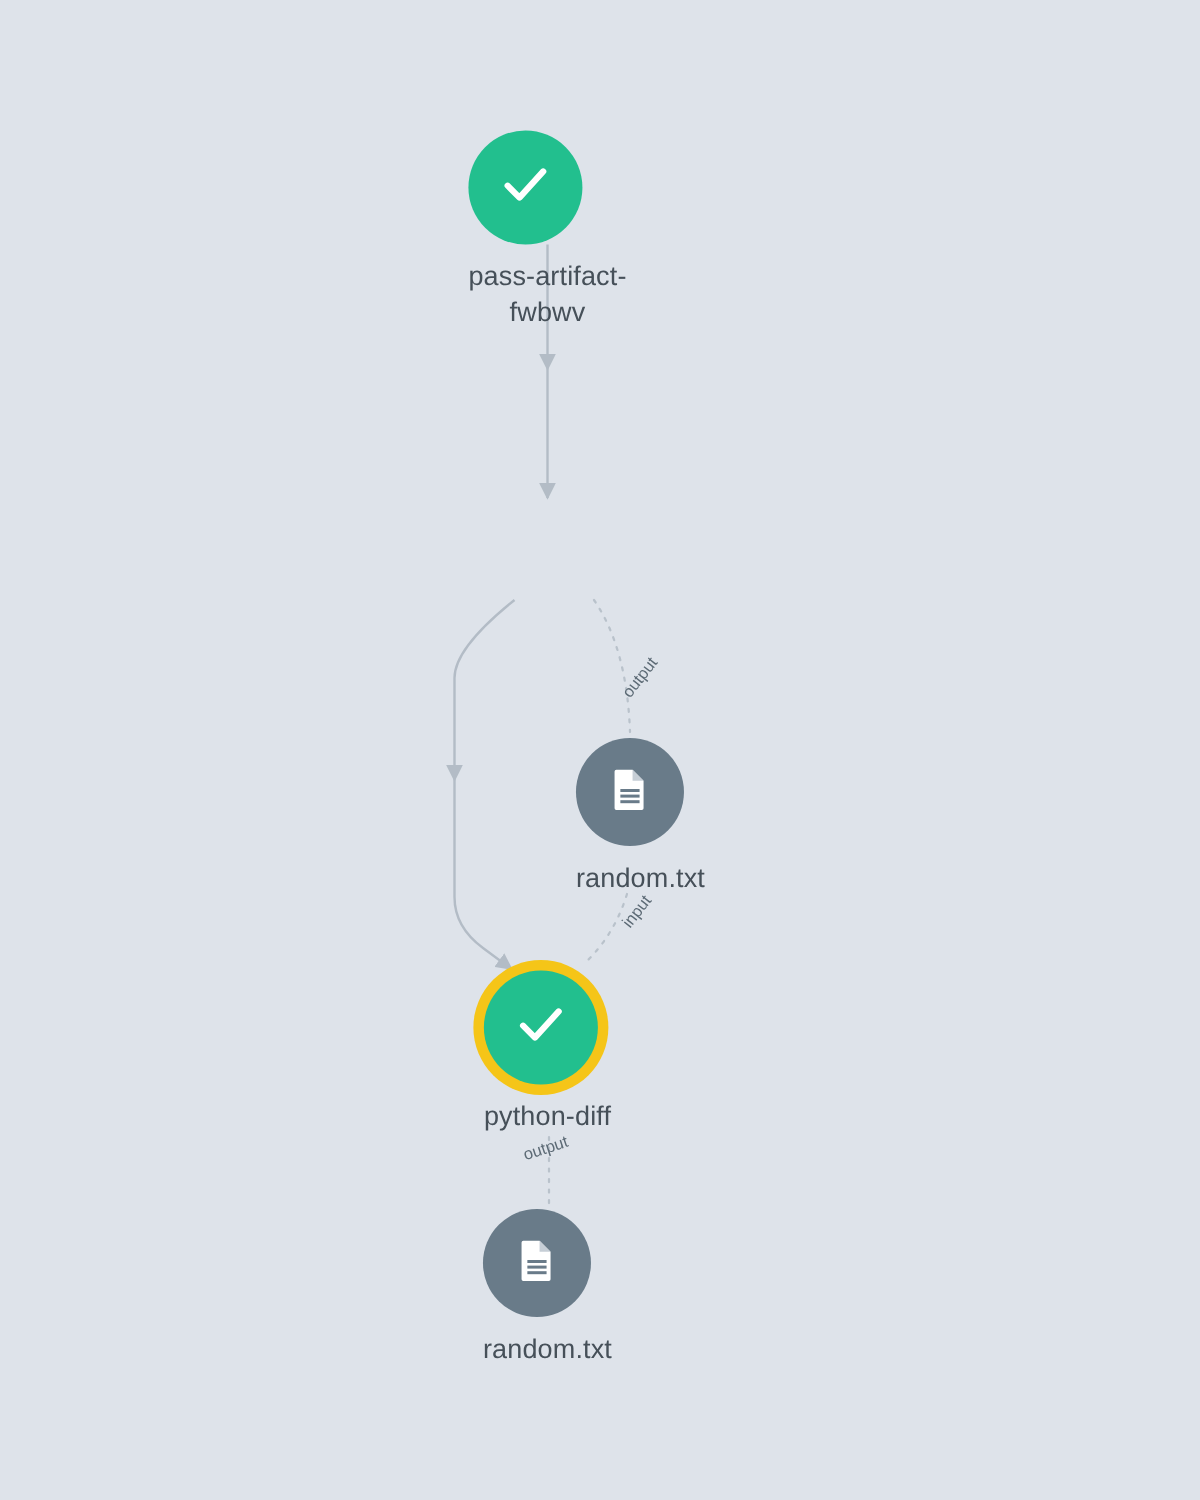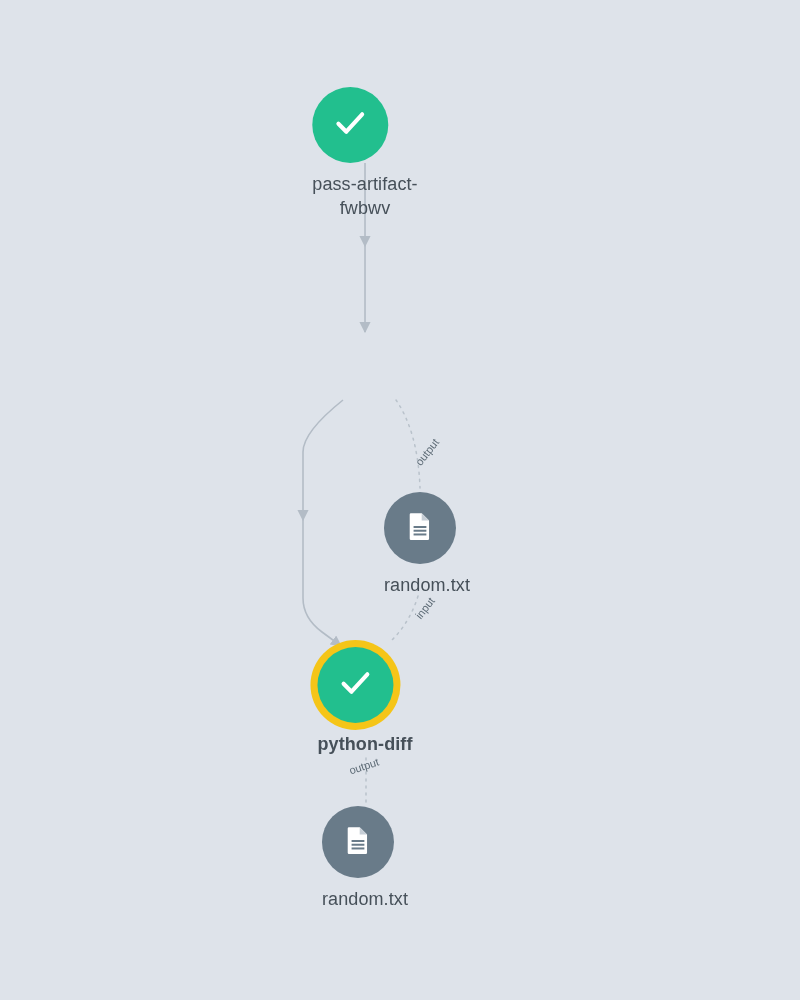--- a/index.html
+++ b/index.html
@@ -136,21 +136,21 @@
           <path d="M13.3 2.4 v5.5 h5.5 z" fill="#c6ced6"></path>
           <rect x="7.2" y="12.0" width="9.6" height="1.5" fill="#697b89"></rect>
           <rect x="7.2" y="14.8" width="9.6" height="1.5" fill="#697b89"></rect>
           <rect x="7.2" y="17.6" width="9.6" height="1.5" fill="#697b89"></rect>
         </svg>
       </span>
     </div>
     <div class="node-label">random.txt</div>
   </div>
 
-  <div class="node" style="left:365px; top:647px;font-weight:bold;">
+  <div class="node" style="left:365px; top:647px;">
     <div class="node-circle task selected">
       <span>
         <svg width="38" height="38" viewBox="0 0 24 24" fill="none" stroke="#ffffff" stroke-width="2.6" stroke-linecap="round" stroke-linejoin="round">
           <polyline points="4.5,12.5 9.5,17.5 19.5,6.5"></polyline>
         </svg>
       </span>
     </div>
     <div class="node-label">python-diff</div>
   </div>
 

